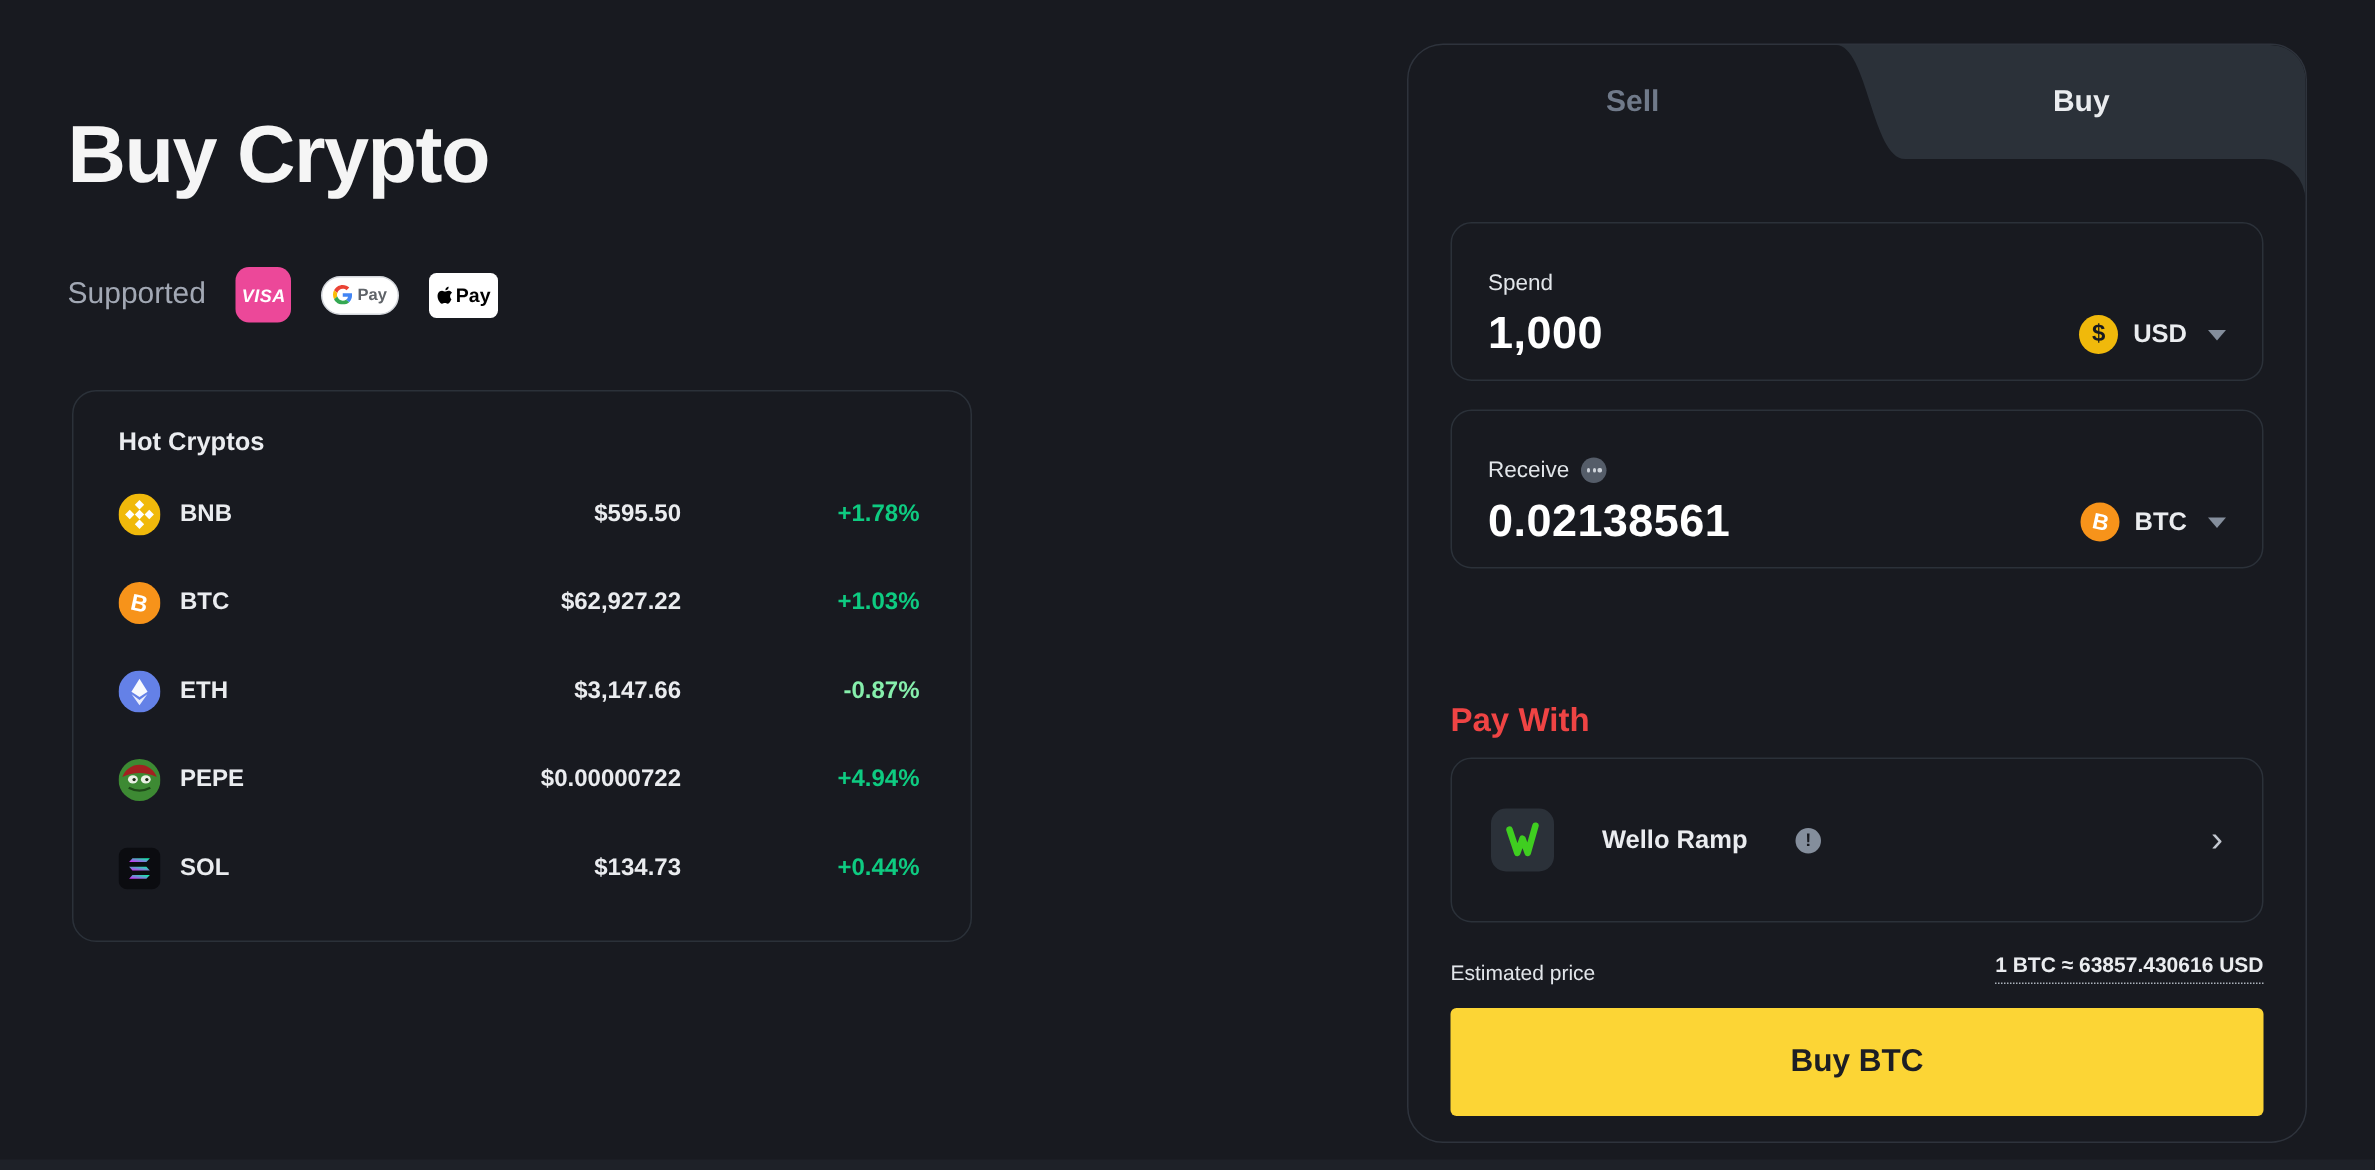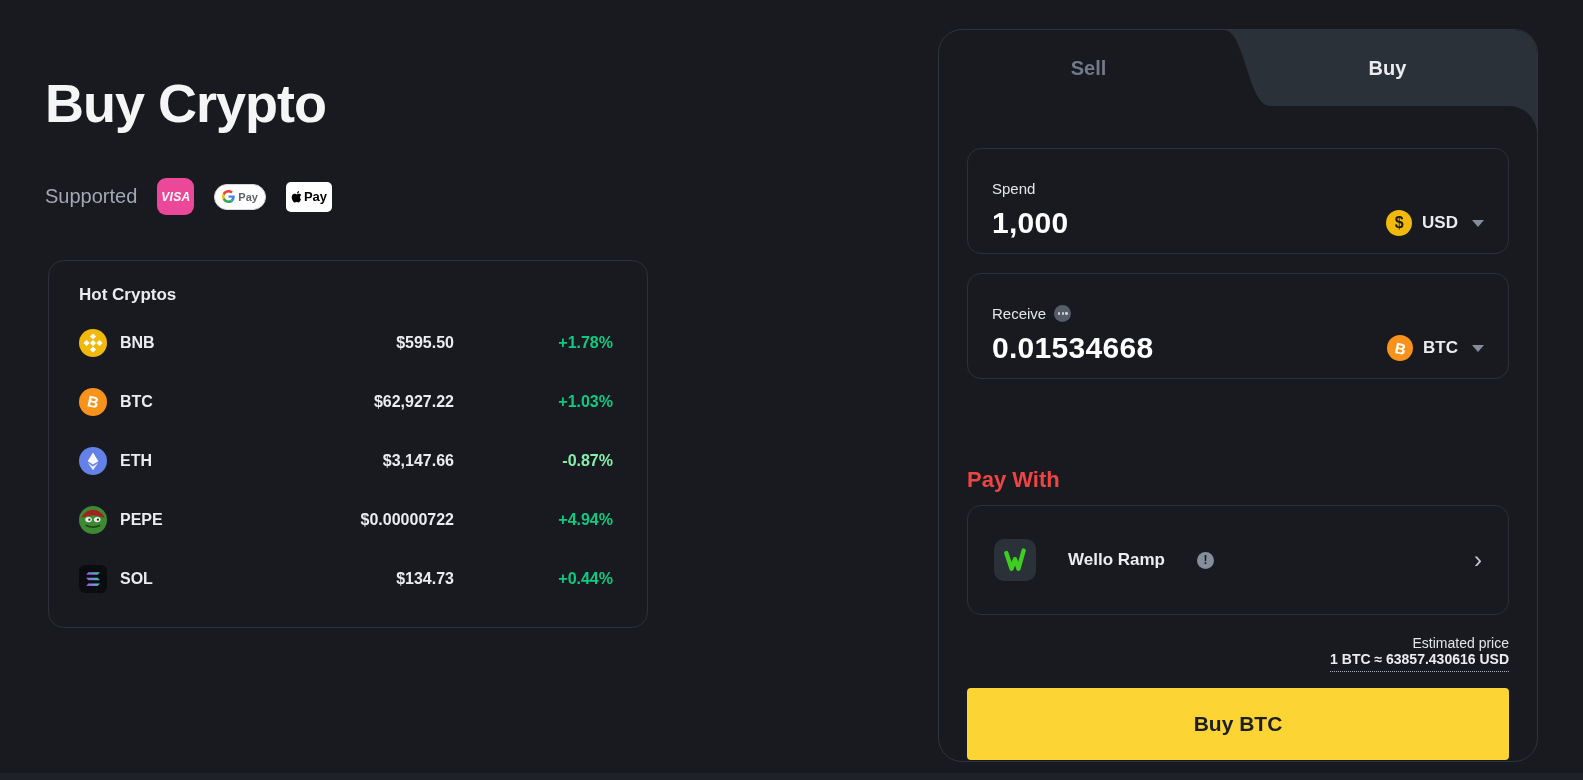--- a/index.html
+++ b/index.html
@@ -98,21 +98,21 @@
     height:110px; border:1px solid #2b3139; border-radius:14px;
     display:flex; align-items:center; padding:0 26px; gap:32px; cursor:pointer;
   }
   .wello-logo { width:42px; height:42px; border-radius:10px; background:#2b3139;
                 display:flex; align-items:center; justify-content:center; }
   .pay-name { font-size:17px; font-weight:700; color:#eaecef; }
   .info-icon { width:17px; height:17px; border-radius:50%; background:#848e9c; color:#181a20;
                font-size:12px; font-weight:700; display:flex; align-items:center; justify-content:center; }
   .chevron { margin-left:auto; color:#c3c8d0; font-size:24px; line-height:1; font-weight:400; }
 
-  .est-row { display:flex; justify-content:space-between; align-items:flex-end; margin-top:20px;flex-direction:column; }
+  .est-row { display:flex; justify-content:space-between; align-items:flex-end; margin-top:20px; }
   .est-label { font-size:14px; color:#e2e6ea; }
   .est-value { font-size:14px; font-weight:700; color:#eaecef;
                border-bottom:1.5px dotted #aab1ba; padding-bottom:4px; cursor:help; }
 
   .buy-btn {
     margin-top:16px; width:100%; height:72px; border:none; border-radius:4px;
     background:#fcd535; color:#1c1e24; font-size:21px; font-weight:600;
     font-family:"Liberation Sans", sans-serif;
     display:flex; align-items:center; justify-content:center; cursor:pointer;
   }
@@ -257,21 +257,21 @@
     <div class="field-box">
       <div class="field-label">
         <span>Receive</span>
         <span class="dots-icon">
             <i></i>
             <i></i>
             <i></i>
           </span>
       </div>
       <div class="field-row">
-        <span class="field-value">0.01534668</span>
+        <span class="field-value">0.02138561</span>
         <span class="currency-select">
           <span class="currency-icon btc-coin">
               <span>B</span>
             </span>
           <span class="currency-code">BTC</span>
           <span class="caret-down"></span>
         </span>
       </div>
     </div>
 

